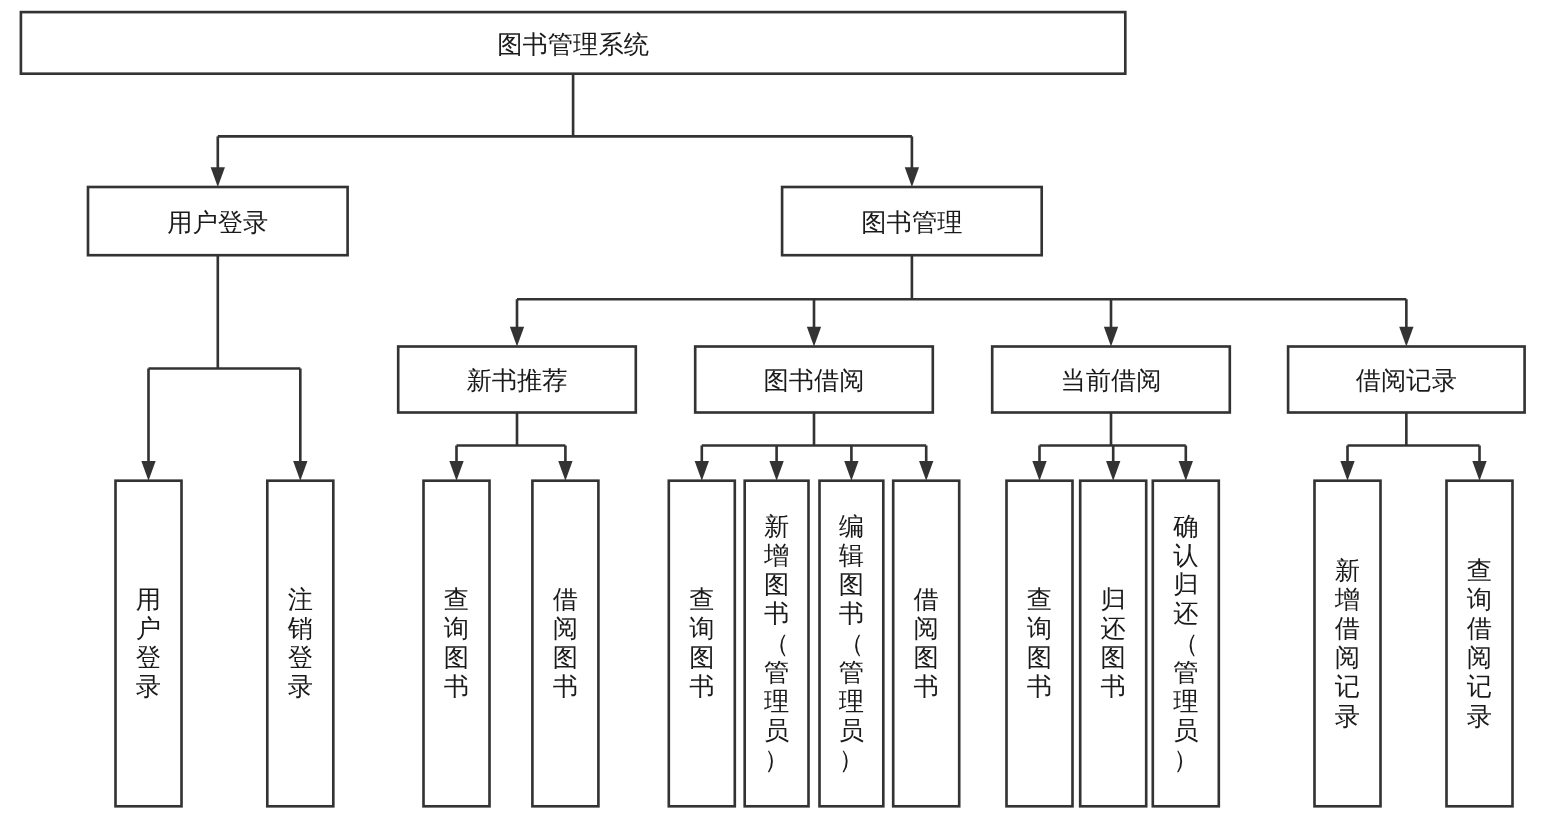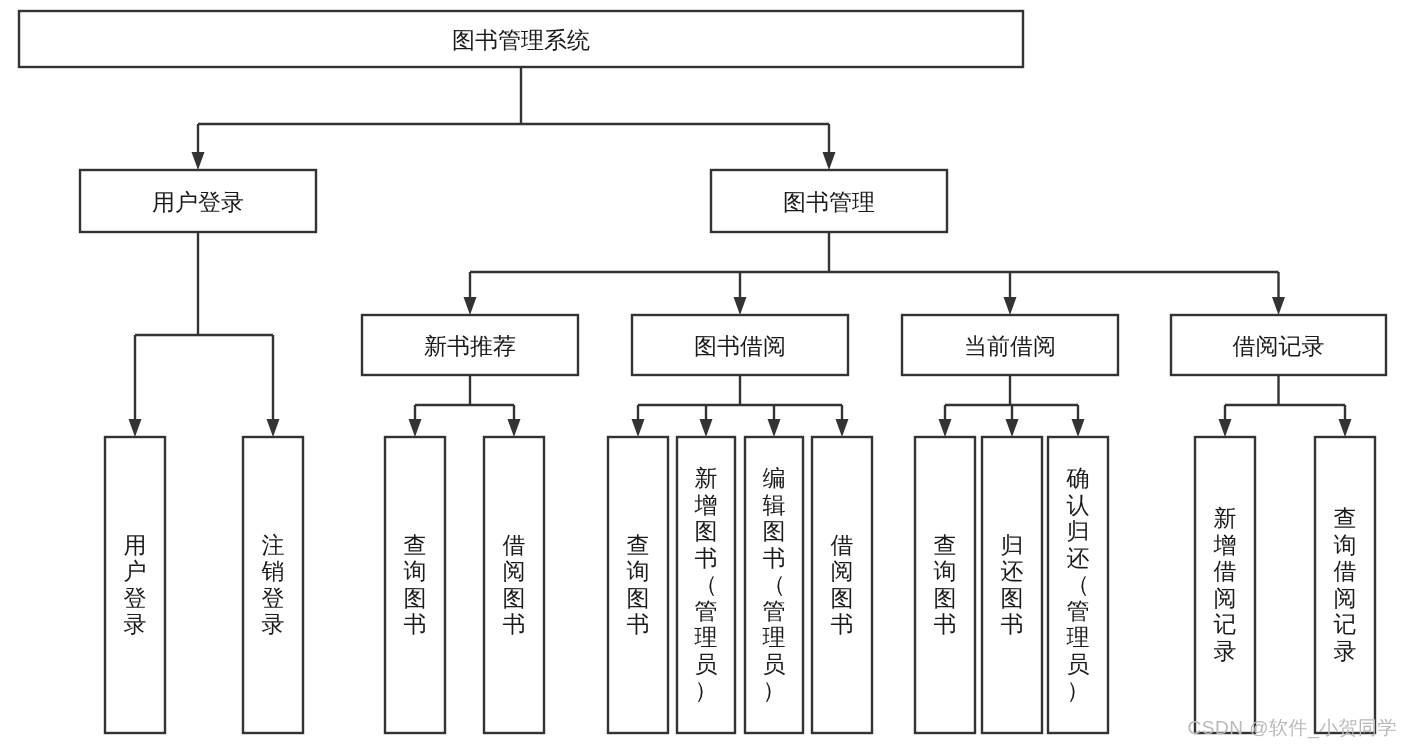--- a/index.html
+++ b/index.html
@@ -218,14 +218,13 @@
         <g>
           <rect x="1195" y="437" width="60" height="296" class="node-box"></rect>
           <text x="1225" y="526.17" class="node-label-v"><tspan x="1225" dy="0">新</tspan><tspan x="1225" dy="26.5">增</tspan><tspan x="1225" dy="26.5">借</tspan><tspan x="1225" dy="26.5">阅</tspan><tspan x="1225" dy="26.5">记</tspan><tspan x="1225" dy="26.5">录</tspan></text>
         </g>
         <g>
           <rect x="1315" y="437" width="60" height="296" class="node-box"></rect>
           <text x="1345" y="526.17" class="node-label-v"><tspan x="1345" dy="0">查</tspan><tspan x="1345" dy="26.5">询</tspan><tspan x="1345" dy="26.5">借</tspan><tspan x="1345" dy="26.5">阅</tspan><tspan x="1345" dy="26.5">记</tspan><tspan x="1345" dy="26.5">录</tspan></text>
         </g>
       </g>
   </svg>
-  <div class="watermark-text">CSDN @软件_小贺同学</div>
 </div>
 
 </body></html>

